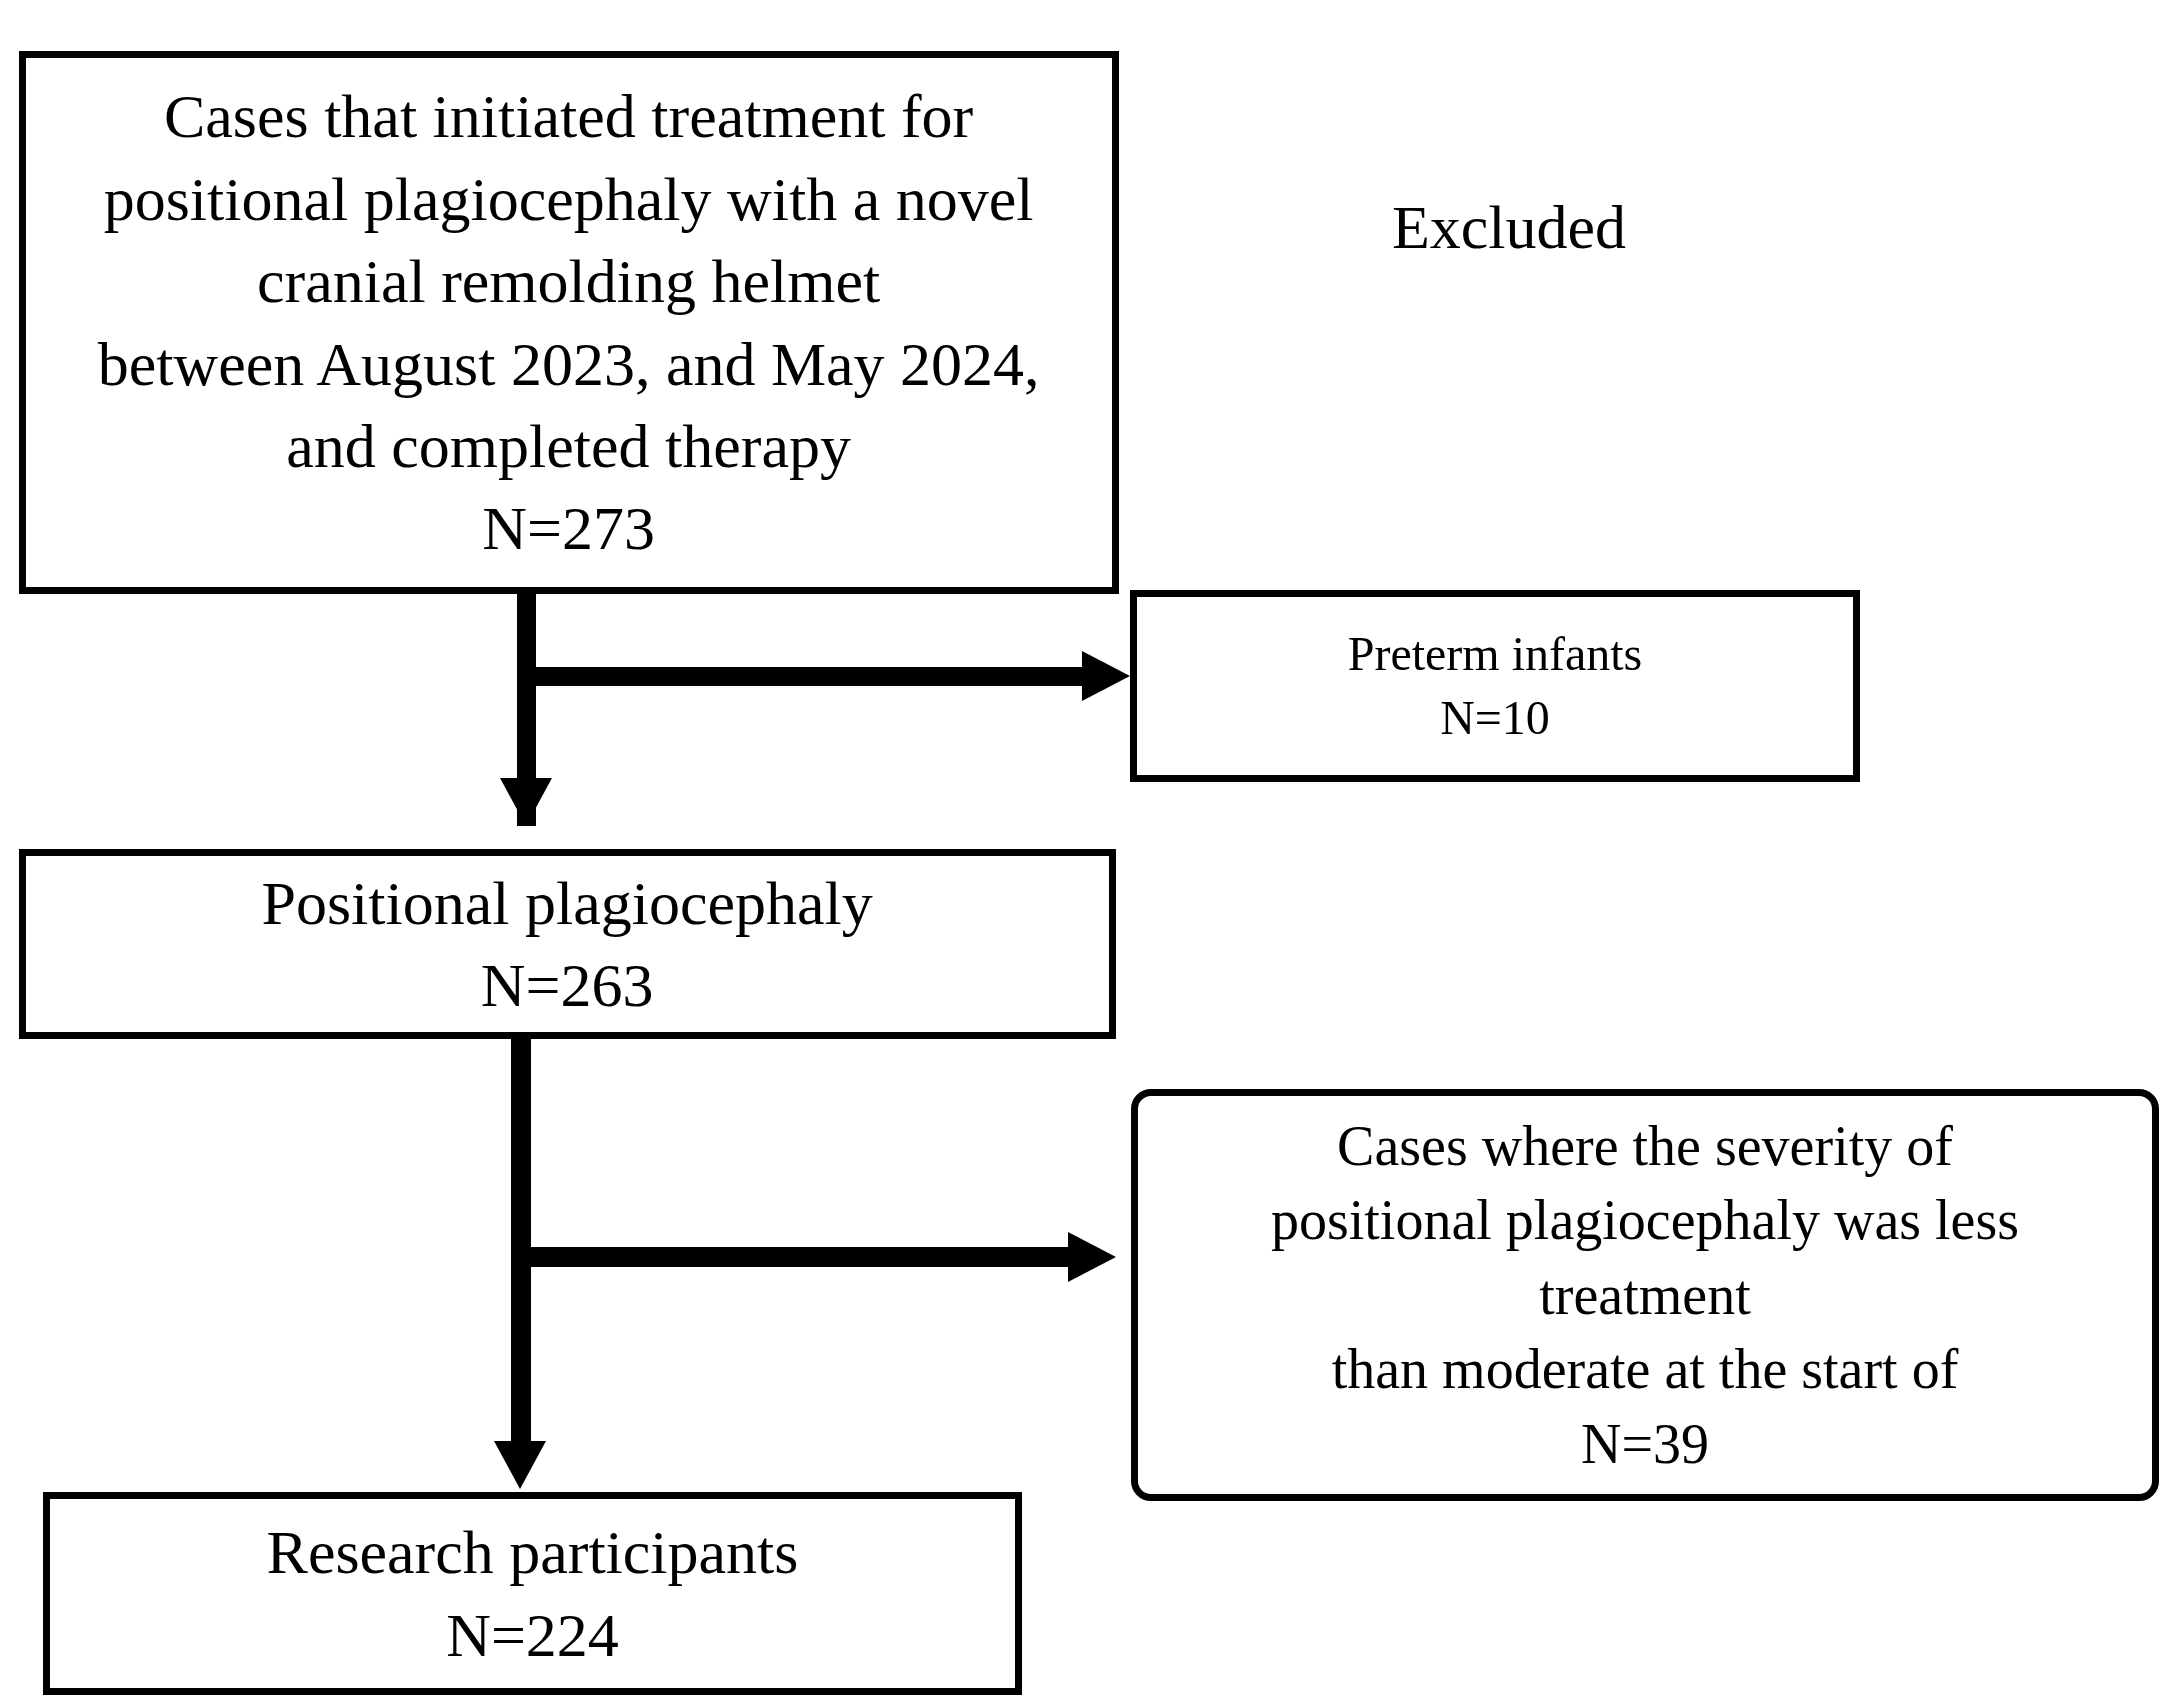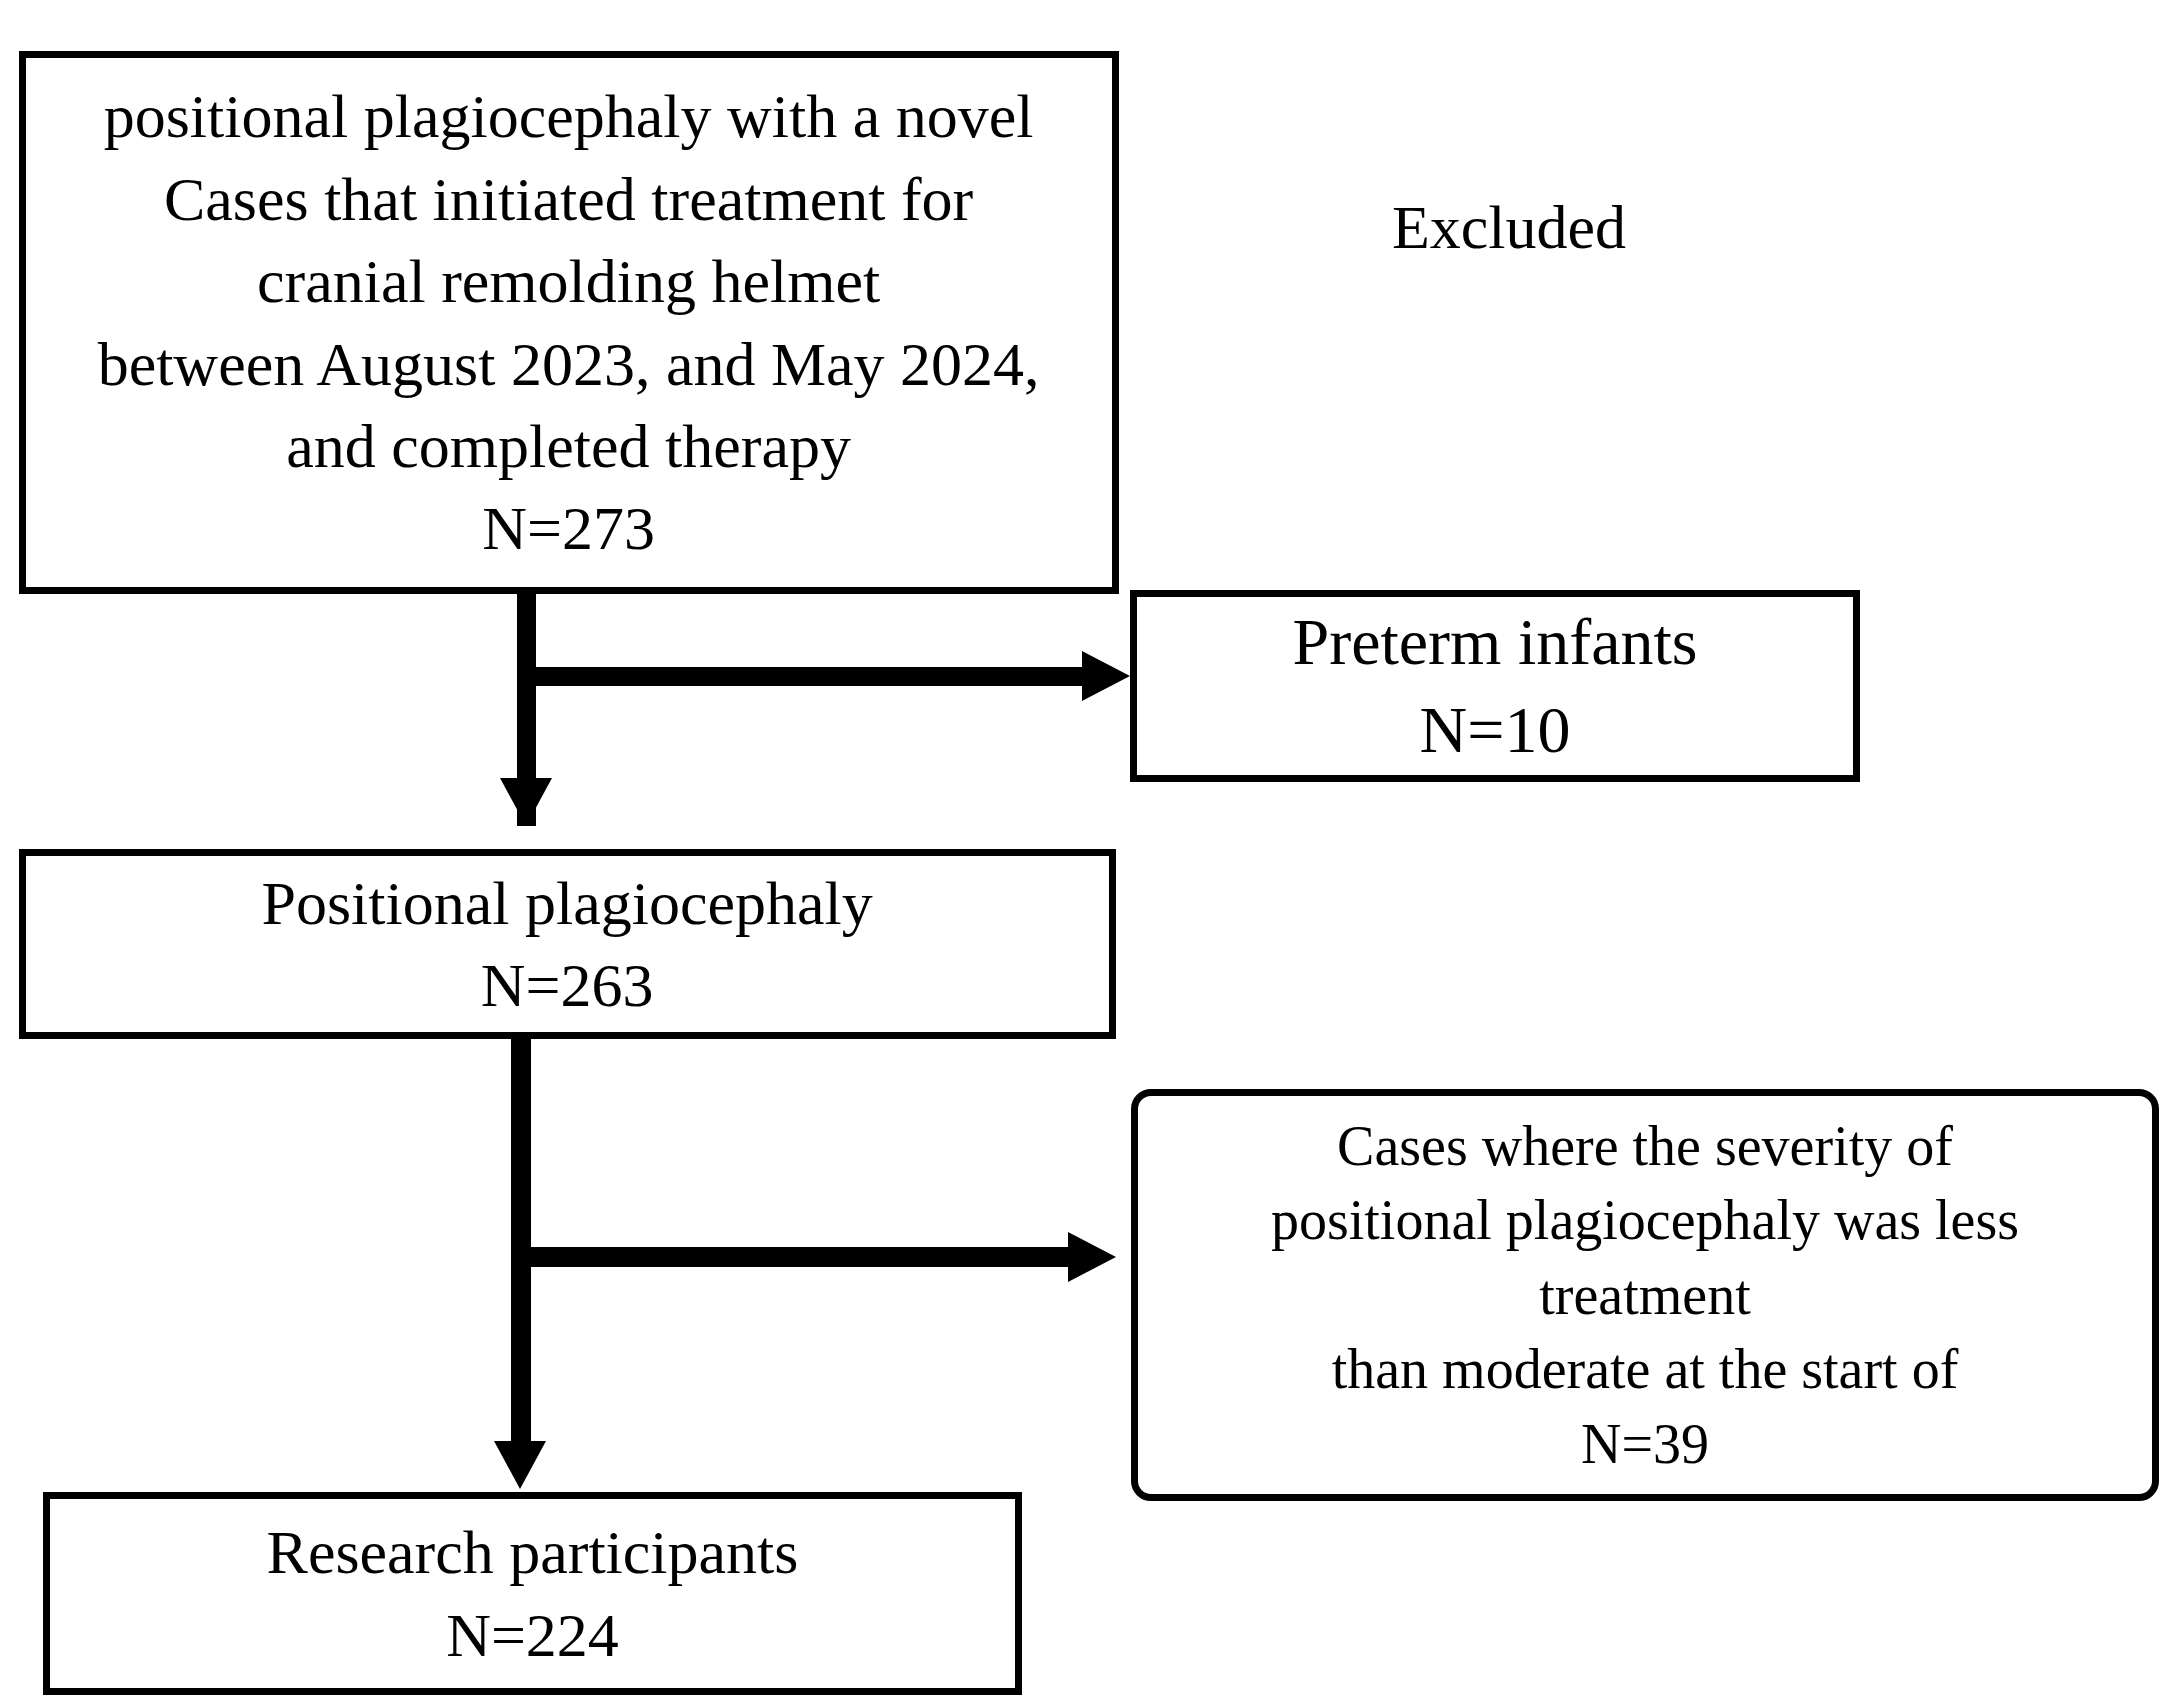--- a/index.html
+++ b/index.html
@@ -36,21 +36,21 @@
   .plainlabel {
     position: absolute;
     text-align: center;
     white-space: nowrap;
   }
 
   
   #box-enrolled   { left: 18.6px;   top: 51px;   width: 1100px; height: 543px;  font-size: 62px; }
   #box-diagnosis  { left: 18.6px;   top: 849px; width: 1097px; height: 190px;  font-size: 62px; }
   #box-research   { left: 43px;   top: 1492px; width: 979px; height: 203px;  font-size: 62px; }
-  #box-preterm    { left: 1130px; top: 590px;  width: 730px;  height: 192px;  font-size: 66px; }
+  #box-preterm    { left: 1130px; top: 590px;  width: 730px;  height: 192px;  font-size: 48px; }
   #box-severity   { left: 1131px; top: 1089px; width: 1028px; height: 412px;  font-size: 56px; border-radius: 20px; }
 
   #label-excluded { left: 1238px; top: 192px;  width: 542px;  font-size: 62px; }
 
   
   .vstem {
     position: absolute;
     background: #000000;
   }
   .hstem {
@@ -87,22 +87,22 @@
   
   #branch-2    { left: 521px; top: 1247px; width: 548px; height: 20px; }
   #arrowhd-b2  { left: 1068px; top: 1232px; }
 </style>
 </head>
 <body>
 
 <div id="canvas">
 
   <div class="box" id="box-enrolled">
+    <span class="line">Cases that initiated treatment for</span>
     <span class="line">positional plagiocephaly with a novel</span>
-    <span class="line">Cases that initiated treatment for</span>
     <span class="line">cranial remolding helmet</span>
     <span class="line">between August 2023, and May 2024,</span>
     <span class="line">and completed therapy</span>
     <span class="line">N=273</span>
   </div>
 
   <div class="box" id="box-diagnosis">
     <span class="line">Positional plagiocephaly</span>
     <span class="line">N=263</span>
   </div>

